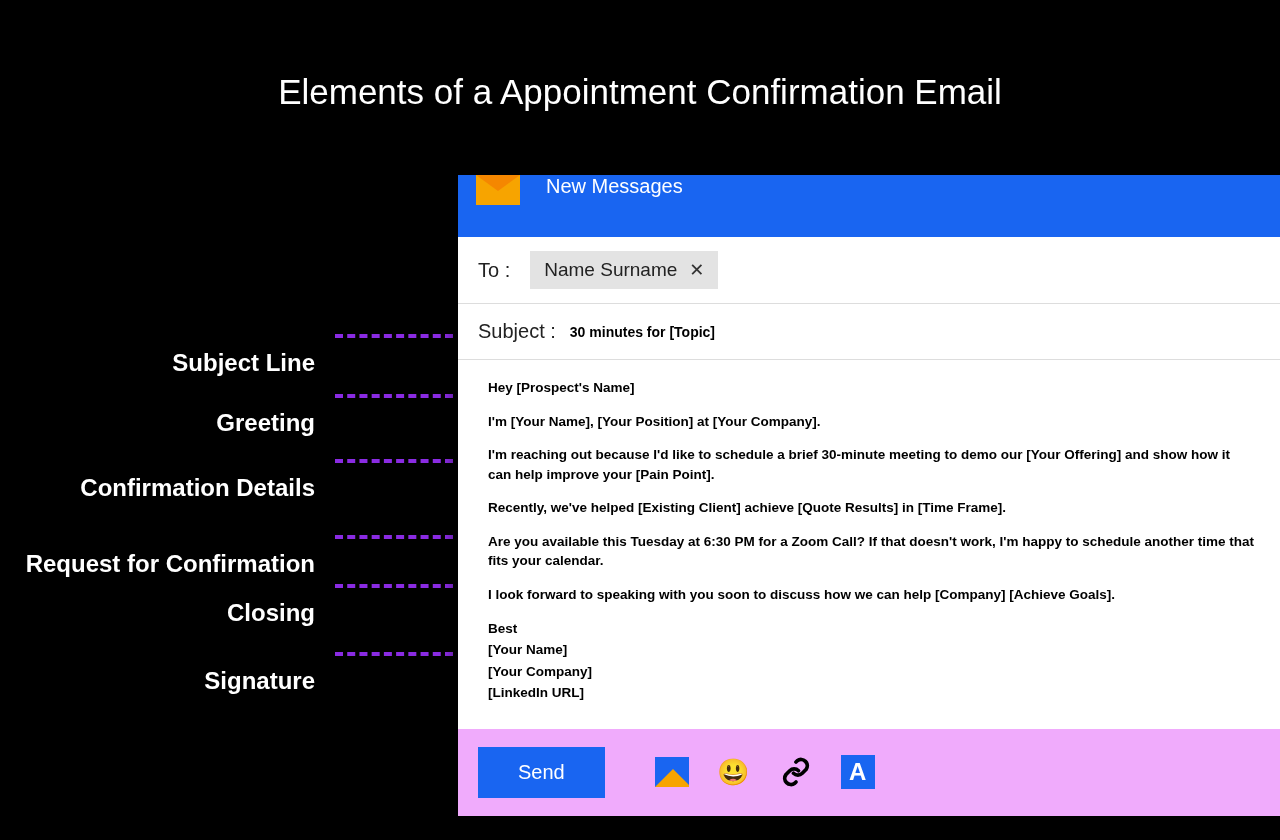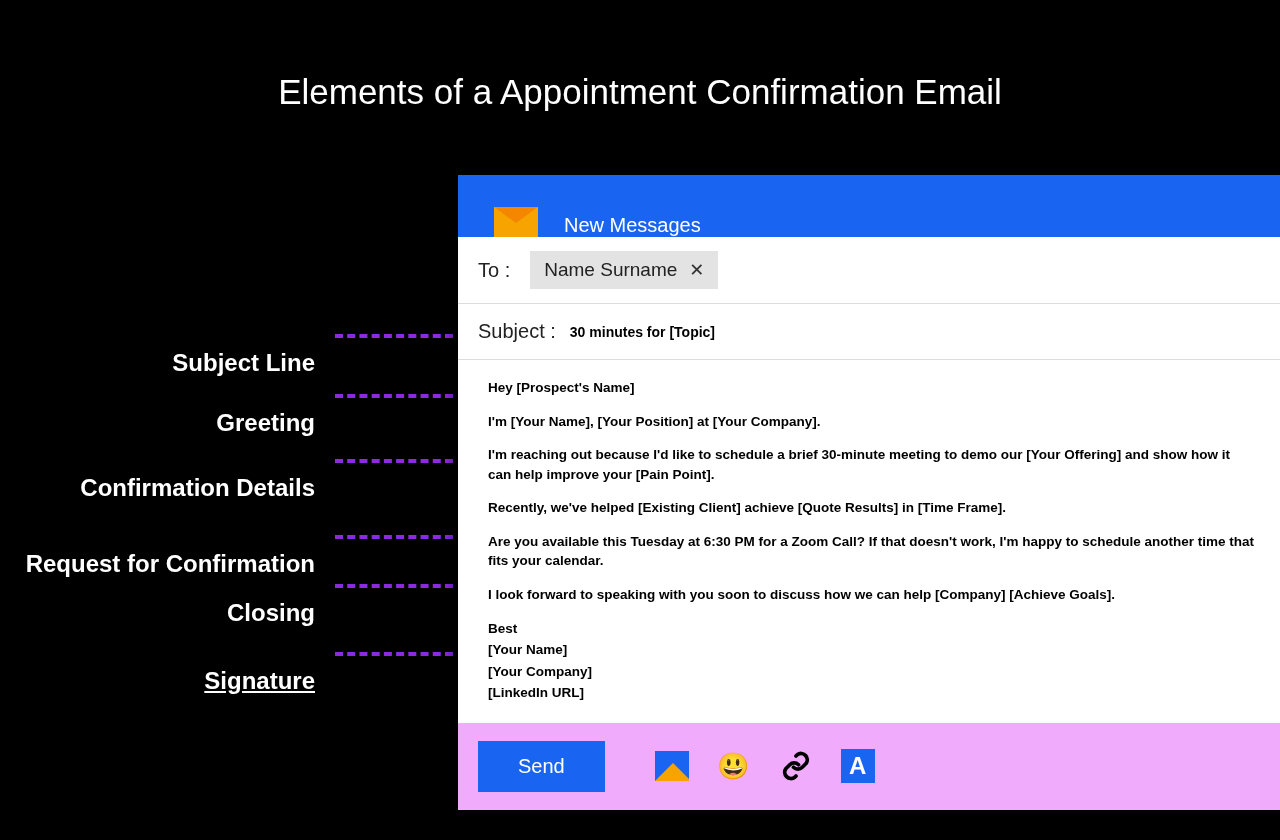--- a/index.html
+++ b/index.html
@@ -45,22 +45,22 @@
     top: 175px;
     width: 822px;
     background: #fff;
     box-shadow: -6px 6px 10px rgba(0,0,0,.4), 0 0 0 1px rgba(0,0,0,.1);
   }
   .compose-header {
     background: #1a73e8;
     background: #1965f1;
     height: 62px;
     display: flex;
-    align-items: flex-end;
-    padding-left: 36px;
+    align-items: flex-start;
+    padding-left: 18px;
     gap: 26px;
   }
   .envelope {
     width: 44px; height: 30px;
     background: #f7a400;
     position: relative;
     overflow: hidden;
   }
   .envelope::before {
     content: "";
@@ -103,21 +103,21 @@
   .subject-row {
     display: flex;
     align-items: center;
     padding: 16px 20px;
     border-bottom: 1px solid #ddd;
     gap: 14px;
   }
   .subject-row .field-label { font-size: 20px; color:#222; }
   .subject-text { font-size: 14px; font-weight: 700; color:#000; }
   .body {
-    padding: 18px 24px 18px 30px;
+    padding: 18px 24px 24px 30px;
     font-size: 13.5px;
     font-weight: 700;
     color: #000;
     line-height: 1.45;
   }
   .body p { margin-bottom: 14px; }
   .body p.tight { margin-bottom: 2px; }
   .footer {
     background: #f0abfc;
     padding: 18px 20px;
@@ -179,21 +179,21 @@
 
   <div class="label" style="right:965px; top:443px;">Confirmation Details</div>
   <div class="dash" style="left:335px; top:459px; width:118px;"></div>
 
   <div class="label" style="right:965px; top:519px;">Request for Confirmation</div>
   <div class="dash" style="left:335px; top:535px; width:118px;"></div>
 
   <div class="label" style="right:965px; top:568px;">Closing</div>
   <div class="dash" style="left:335px; top:584px; width:118px;"></div>
 
-  <div class="label" style="right:965px; top:636px;text-decoration:underline;">Signature</div>
+  <div class="label" style="right:965px; top:636px;">Signature</div>
   <div class="dash" style="left:335px; top:652px; width:118px;"></div>
 
   <div class="compose">
     <div class="compose-header">
       <div class="envelope"></div>
       <div class="compose-title">New Messages</div>
     </div>
 
     <div class="row">
       <span class="field-label">To :</span>

